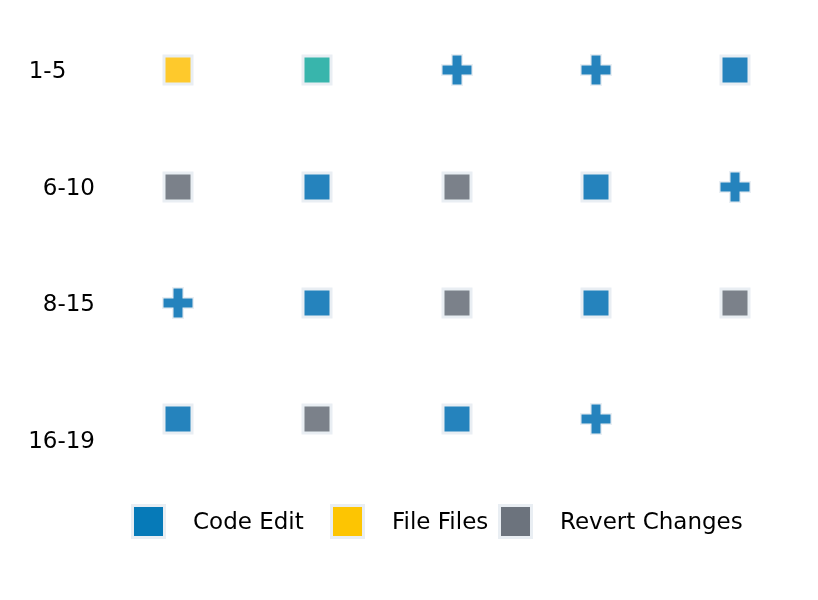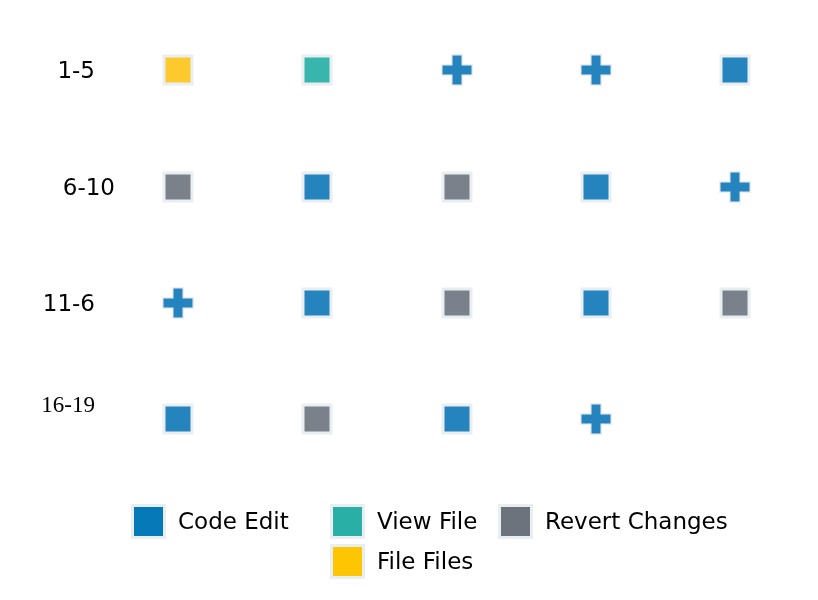--- a/index.html
+++ b/index.html
@@ -45,30 +45,30 @@
     width: 37px;
     height: 37px;
     display: flex;
     align-items: center;
     justify-content: center;
     flex: 0 0 auto;
   }
   .legend-label {
     font-size: 23px;
     color: #000000;
-    margin-left: 11px;
+    margin-left: 26px;
     white-space: nowrap;
   }
 </style>
 </head>
 <body>
 
 <div id="canvas">
   <div>
-      <div class="rowlabel" style="top: 70px;">1-5</div>
+      <div class="rowlabel" style="top: 70px; text-align: center;">1-5</div>
       <div class="marker-wrap" style="left: 178px; top: 70px;">
         <span class="sq" style="width: 25px; height: 25px; background: rgb(254, 201, 44); box-shadow: rgb(233, 238, 243) 0px 0px 0px 3px;"></span>
       </div>
       <div class="marker-wrap" style="left: 317.3px; top: 70px;">
         <span class="sq" style="width: 25px; height: 25px; background: rgb(56, 181, 172); box-shadow: rgb(233, 238, 243) 0px 0px 0px 3px;"></span>
       </div>
       <div class="marker-wrap" style="left: 456.5px; top: 70px;">
         <span style="display: inline-flex;">
           <svg width="33" height="33" viewBox="0 0 33 33">
             <path d="M12 2 L21 2 L21 12 L31 12 L31 21 L21 21 L21 31 L12 31 L12 21 L2 21 L2 12 L12 12 Z" fill="#2583bd" stroke="#e9eef3" stroke-width="3" paint-order="stroke fill"></path>
@@ -78,61 +78,61 @@
       <div class="marker-wrap" style="left: 595.8px; top: 70px;">
         <span style="display: inline-flex;">
           <svg width="33" height="33" viewBox="0 0 33 33">
             <path d="M12 2 L21 2 L21 12 L31 12 L31 21 L21 21 L21 31 L12 31 L12 21 L2 21 L2 12 L12 12 Z" fill="#2583bd" stroke="#e9eef3" stroke-width="3" paint-order="stroke fill"></path>
           </svg>
         </span>
       </div>
       <div class="marker-wrap" style="left: 735px; top: 70px;">
         <span class="sq" style="width: 25px; height: 25px; background: rgb(37, 131, 189); box-shadow: rgb(233, 238, 243) 0px 0px 0px 3px;"></span>
       </div>
-      <div class="rowlabel" style="top: 187px; padding-left: 20px;">6-10</div>
+      <div class="rowlabel" style="top: 187px;">6-10</div>
       <div class="marker-wrap" style="left: 178px; top: 187px;">
         <span class="sq" style="width: 25px; height: 25px; background: rgb(123, 129, 138); box-shadow: rgb(233, 238, 243) 0px 0px 0px 3px;"></span>
       </div>
       <div class="marker-wrap" style="left: 317.3px; top: 187px;">
         <span class="sq" style="width: 25px; height: 25px; background: rgb(37, 131, 189); box-shadow: rgb(233, 238, 243) 0px 0px 0px 3px;"></span>
       </div>
       <div class="marker-wrap" style="left: 456.5px; top: 187px;">
         <span class="sq" style="width: 25px; height: 25px; background: rgb(123, 129, 138); box-shadow: rgb(233, 238, 243) 0px 0px 0px 3px;"></span>
       </div>
       <div class="marker-wrap" style="left: 595.8px; top: 187px;">
         <span class="sq" style="width: 25px; height: 25px; background: rgb(37, 131, 189); box-shadow: rgb(233, 238, 243) 0px 0px 0px 3px;"></span>
       </div>
       <div class="marker-wrap" style="left: 735px; top: 187px;">
         <span style="display: inline-flex;">
           <svg width="33" height="33" viewBox="0 0 33 33">
             <path d="M12 2 L21 2 L21 12 L31 12 L31 21 L21 21 L21 31 L12 31 L12 21 L2 21 L2 12 L12 12 Z" fill="#2583bd" stroke="#e9eef3" stroke-width="3" paint-order="stroke fill"></path>
           </svg>
         </span>
       </div>
-      <div class="rowlabel" style="top: 303px;">11-6</div>
+      <div class="rowlabel" style="top: 303px;">8-15</div>
       <div class="marker-wrap" style="left: 178px; top: 303px;">
         <span style="display: inline-flex;">
           <svg width="33" height="33" viewBox="0 0 33 33">
             <path d="M12 2 L21 2 L21 12 L31 12 L31 21 L21 21 L21 31 L12 31 L12 21 L2 21 L2 12 L12 12 Z" fill="#2583bd" stroke="#e9eef3" stroke-width="3" paint-order="stroke fill"></path>
           </svg>
         </span>
       </div>
       <div class="marker-wrap" style="left: 317.3px; top: 303px;">
         <span class="sq" style="width: 25px; height: 25px; background: rgb(37, 131, 189); box-shadow: rgb(233, 238, 243) 0px 0px 0px 3px;"></span>
       </div>
       <div class="marker-wrap" style="left: 456.5px; top: 303px;">
         <span class="sq" style="width: 25px; height: 25px; background: rgb(123, 129, 138); box-shadow: rgb(233, 238, 243) 0px 0px 0px 3px;"></span>
       </div>
       <div class="marker-wrap" style="left: 595.8px; top: 303px;">
         <span class="sq" style="width: 25px; height: 25px; background: rgb(37, 131, 189); box-shadow: rgb(233, 238, 243) 0px 0px 0px 3px;"></span>
       </div>
       <div class="marker-wrap" style="left: 735px; top: 303px;">
         <span class="sq" style="width: 25px; height: 25px; background: rgb(123, 129, 138); box-shadow: rgb(233, 238, 243) 0px 0px 0px 3px;"></span>
       </div>
-      <div class="rowlabel" style="top: 405px; font-family: Liberation Serif, serif;">16-19</div>
+      <div class="rowlabel" style="top: 440px;">16-19</div>
       <div class="marker-wrap" style="left: 178px; top: 419px;">
         <span class="sq" style="width: 25px; height: 25px; background: rgb(37, 131, 189); box-shadow: rgb(233, 238, 243) 0px 0px 0px 3px;"></span>
       </div>
       <div class="marker-wrap" style="left: 317.3px; top: 419px;">
         <span class="sq" style="width: 25px; height: 25px; background: rgb(123, 129, 138); box-shadow: rgb(233, 238, 243) 0px 0px 0px 3px;"></span>
       </div>
       <div class="marker-wrap" style="left: 456.5px; top: 419px;">
         <span class="sq" style="width: 25px; height: 25px; background: rgb(37, 131, 189); box-shadow: rgb(233, 238, 243) 0px 0px 0px 3px;"></span>
       </div>
       <div class="marker-wrap" style="left: 595.8px; top: 419px;">
@@ -148,26 +148,20 @@
         <div class="legend-item">
           <span class="legend-marker-box">
             <span class="sq" style="width: 29px; height: 29px; background: rgb(6, 122, 184); box-shadow: rgb(233, 238, 243) 0px 0px 0px 3px;"></span>
           </span>
           <span class="legend-label">Code Edit</span>
         </div>
       </div>
       <div class="legend-col" style="left: 329px; top: 501px;">
         <div class="legend-item">
           <span class="legend-marker-box">
-            <span class="sq" style="width: 29px; height: 29px; background: rgb(41, 175, 165); box-shadow: rgb(233, 238, 243) 0px 0px 0px 3px;"></span>
-          </span>
-          <span class="legend-label">View File</span>
-        </div>
-        <div class="legend-item">
-          <span class="legend-marker-box">
             <span class="sq" style="width: 29px; height: 29px; background: rgb(253, 197, 2); box-shadow: rgb(233, 238, 243) 0px 0px 0px 3px;"></span>
           </span>
           <span class="legend-label">File Files</span>
         </div>
       </div>
       <div class="legend-col" style="left: 497px; top: 501px;">
         <div class="legend-item">
           <span class="legend-marker-box">
             <span class="sq" style="width: 29px; height: 29px; background: rgb(108, 115, 125); box-shadow: rgb(233, 238, 243) 0px 0px 0px 3px;"></span>
           </span>

